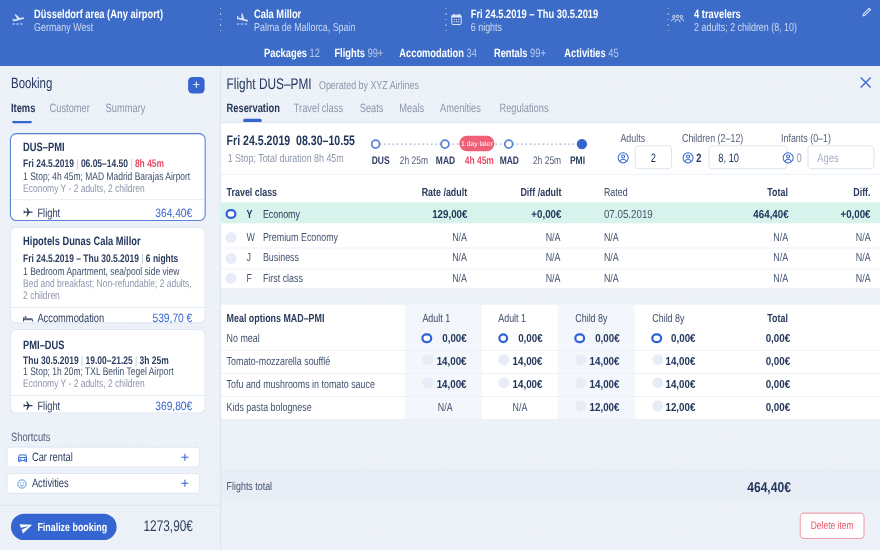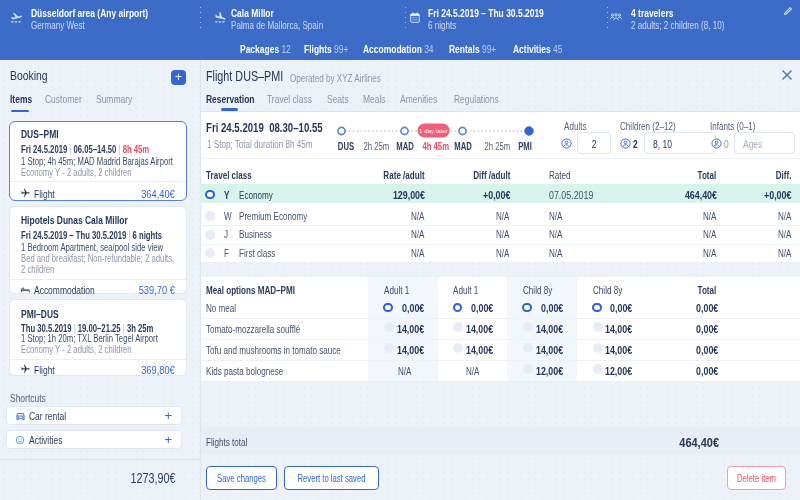--- a/index.html
+++ b/index.html
@@ -184,20 +184,26 @@
           <path d="M8 14c1 1.5 2.5 2.3 4 2.3s3-.8 4-2.3"></path>
         </g>
         <circle cx="9" cy="9.5" r="1.3" fill="#3f8fd8"></circle>
         <circle cx="15" cy="9.5" r="1.3" fill="#3f8fd8"></circle>
       </svg>
     <div class="lab tx">Activities</div>
     <div class="plus">+</div>
   </div>
 
   <div class="abs" style="left:0;top:459px;width:200px;border-top:1px solid #e1e7f1"></div>
+  <div class="abs" style="left:9.5px;top:467px;width:96.5px;height:23.5px;background:#3465d1;border-radius:12px">
+    <svg class="abs" style="left:8px;top:6px" width="12" height="12" viewBox="0 0 24 24" transform="rotate(-20)">
+        <path fill="#fff" d="M2.01 21L23 12 2.01 3 2 10l15 2-15 2z"></path>
+      </svg>
+    <div class="abs tx" style="left:24.5px;top:7px;font-size:10.5px;font-weight:bold;color:#fff">Finalize booking</div>
+  </div>
   <div class="abs tx ra" style="right:625px;top:470px;font-size:14px;color:#2e405f">1273,90€</div>
 
   <div id="main"></div>
   <div class="abs tx" style="left:205.5px;top:68px;font-size:14px;color:#22375c">Flight DUS–PMI</div>
   <div class="abs tx" style="left:290px;top:71.5px;font-size:10.5px;color:#8d97ab">Operated by XYZ Airlines</div>
   <svg class="abs" style="left:781px;top:69px" width="12" height="12" viewBox="0 0 12 12">
       <path stroke="#4671d4" stroke-width="1.4" d="M1.5 1.5l9 9M10.5 1.5l-9 9"></path>
     </svg>
 
   <div class="tab on tx" style="left:206px">Reservation</div>
@@ -366,23 +372,17 @@
   <div class="radio-off" style="left:522.5px;top:363.5px"></div>
   <div class="cellb tx ra num" style="right:237px;top:364.5px">12,00€</div>
   <div class="radio-off" style="left:592.5px;top:363.5px"></div>
   <div class="cellb tx ra num" style="right:167.5px;top:364.5px">12,00€</div>
   <div class="cellb tx ra num" style="right:82px;top:364.5px">0,00€</div>
 
   <div class="abs" style="left:201px;top:427px;width:599px;height:27px;background:#e9edf5"></div>
   <div class="cell tx" style="left:206px;top:435.5px">Flights total</div>
   <div class="abs tx ra num" style="right:81.5px;top:434.5px;font-size:13px;font-weight:bold;color:#22375c">464,40€</div>
 
-  <div class="btn" style="left:206px;width:71px">
-      <span>Save changes</span>
-    </div>
-  <div class="btn" style="left:284px;width:95px">
-      <span>Revert to last saved</span>
-    </div>
   <div class="btn" style="left:727px;width:59px;border-color:#f0a0ab;color:#e2556a">
       <span>Delete item</span>
     </div>
 
 </div>
 
 </body></html>

